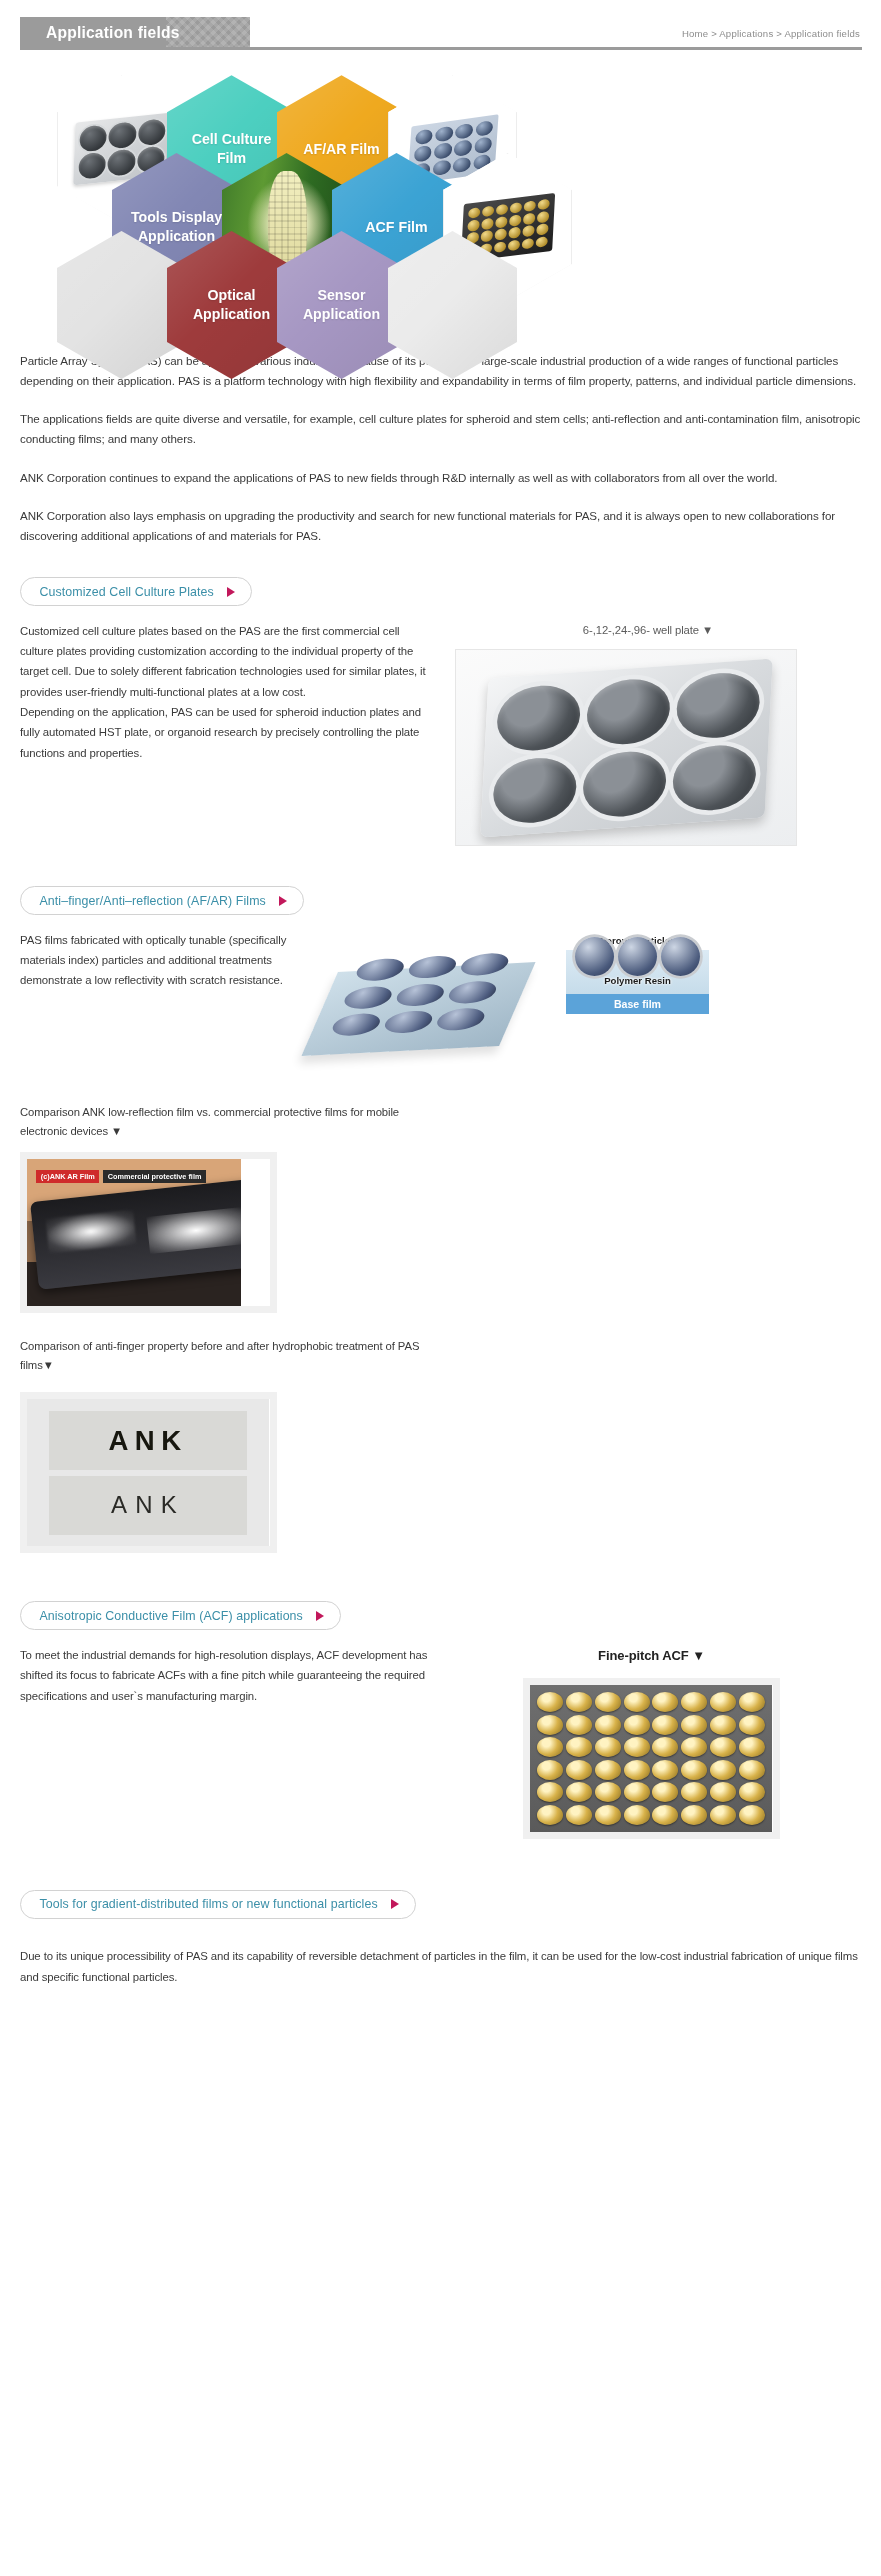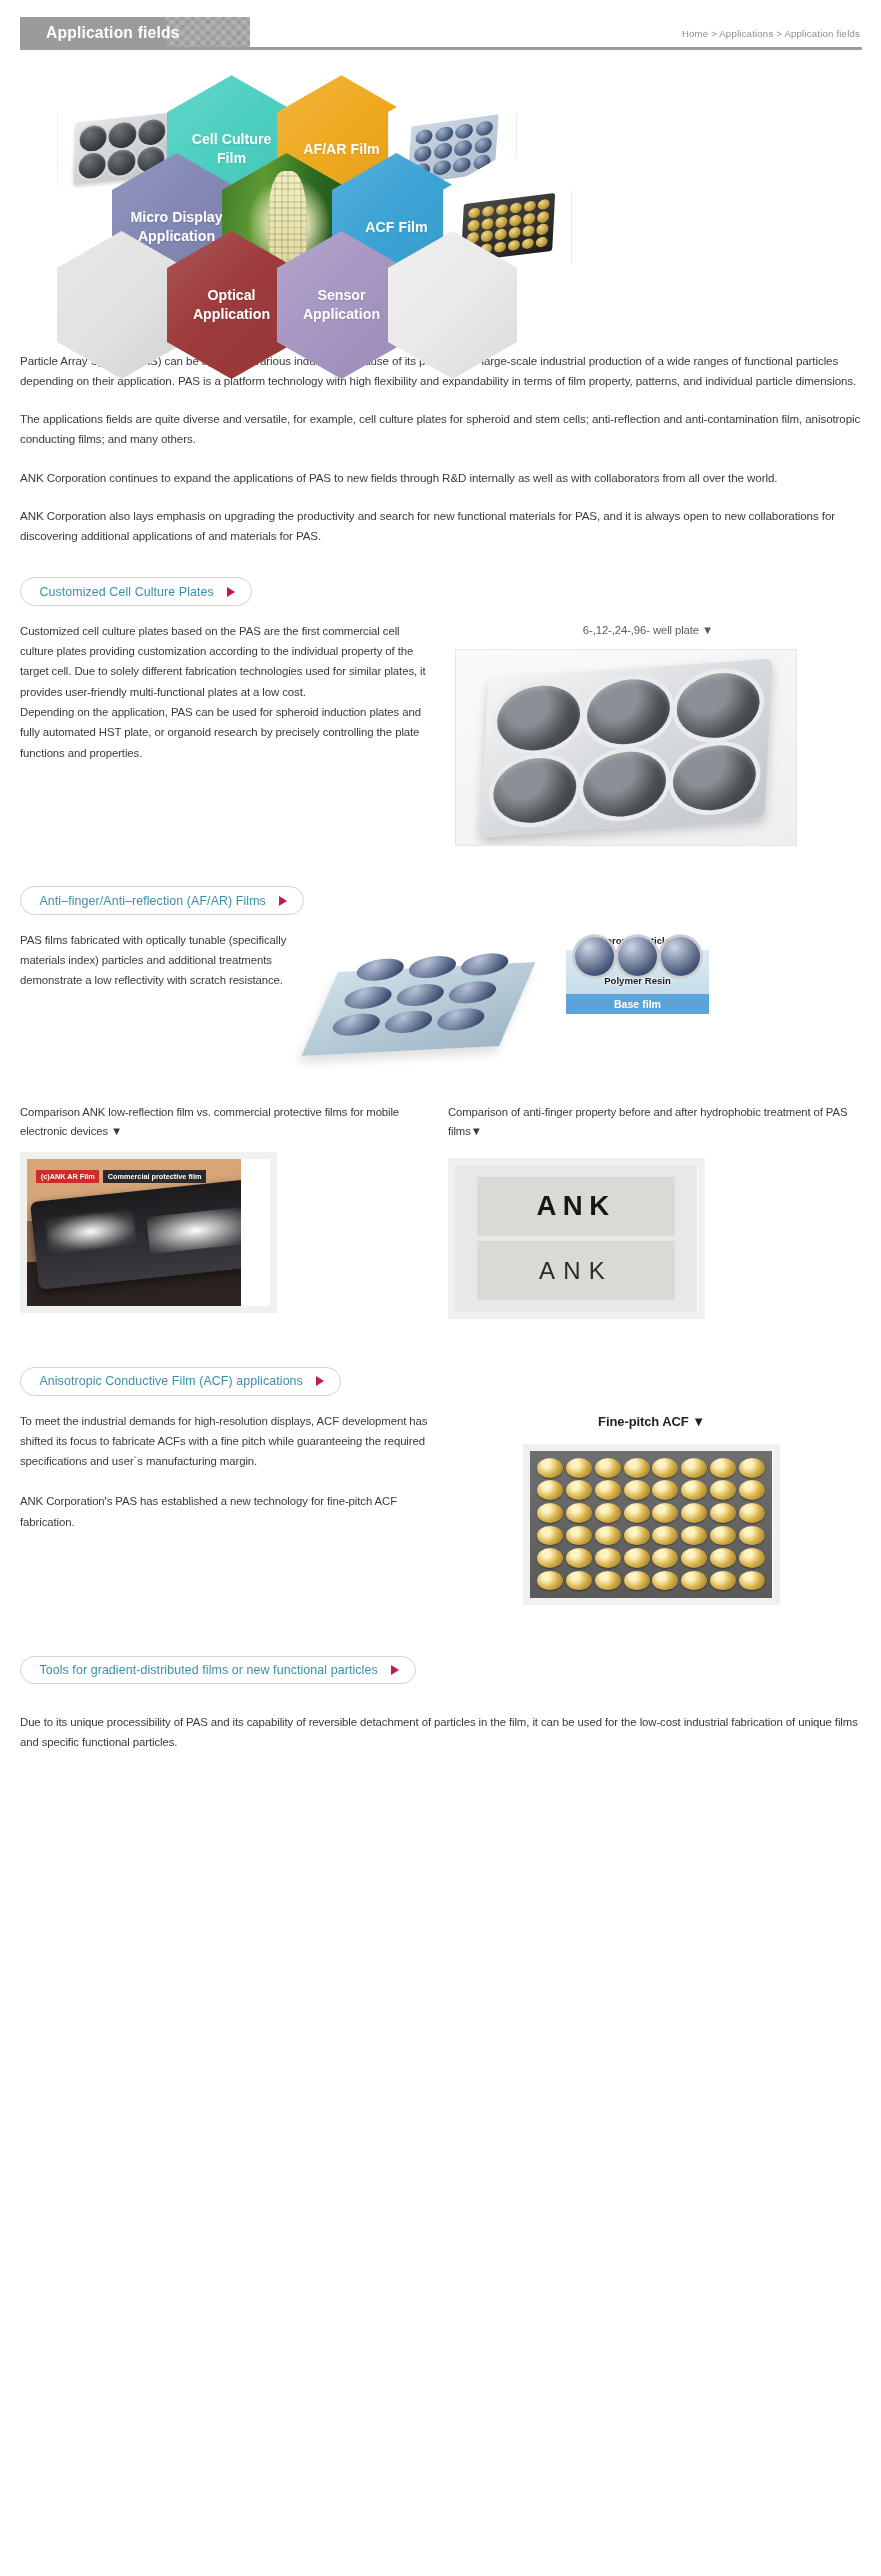--- a/index.html
+++ b/index.html
@@ -347,21 +347,21 @@
             <i></i>
             <i></i>
             <i></i>
             <i></i>
             <i></i>
           </div>
       </div>
     </div>
 
     <div class="hex" style="left:112px; top:87px; background:#8287b4;">
-      <span class="hl">Micro Display Application</span>
+      <span class="hl">Tools Display Application</span>
     </div>
     <div class="hex" style="left:222px; top:87px;">
       <div class="photo-corn"></div>
     </div>
     <div class="hex" style="left:332px; top:87px; background:#3ba3d4;">
       <span class="hl">ACF Film</span>
     </div>
     <div class="hex outline" style="left:443px; top:87px;">
       <div class="photo-acf">
         <div class="acf-chip">
@@ -479,21 +479,21 @@
               </div>
             <span>Polymer Resin</span>
           </div>
           <div class="bf">Base film</div>
         </div>
       </div>
     </div>
 
     <div style="height:31px"></div>
 
-    <div class="cols" style="gap:24px;">
+    <div class="cols" style="gap:24px;flex-direction:column;">
       <div style="width:404px">
         <div class="cap" style="margin-bottom:11px;">Comparison ANK low-reflection film vs. commercial protective films for mobile electronic devices ▼</div>
         <div class="frame" style="width:257px">
           <div class="phone-shot">
             <div class="dev"></div>
             <div class="glare"></div>
             <div class="glare2"></div>
             <div class="tagrow">
               <span class="tag red">(c)ANK AR Film</span>
               <span class="tag dark">Commercial protective film</span>
@@ -517,21 +517,20 @@
   <div style="height:48px"></div>
   <div class="pill">
     <span class="ptext">Anisotropic Conductive Film (ACF) applications</span>
     <span class="parrow"></span>
   </div>
 
   <div class="sec">
     <div class="cols" style="gap:26px;">
       <div style="width:422px">
         <div class="col-txt" style="margin-bottom:20px;">To meet the industrial demands for high-resolution displays, ACF development has shifted its focus to fabricate ACFs with a fine pitch while guaranteeing the required specifications and user`s manufacturing margin.</div>
-        <div class="col-txt">ANK Corporation's PAS has established a new technology for fine-pitch ACF fabrication.</div>
       </div>
       <div style="width:367px">
         <div class="cap cap-c" style="font-size:13px;font-weight:bold;color:#222;margin-bottom:11px;">Fine-pitch ACF ▼</div>
         <div class="frame" style="width:257px;margin:0 auto;">
           <div class="acf-shot">
             <i></i>
               <i></i>
               <i></i>
               <i></i>
               <i></i>

